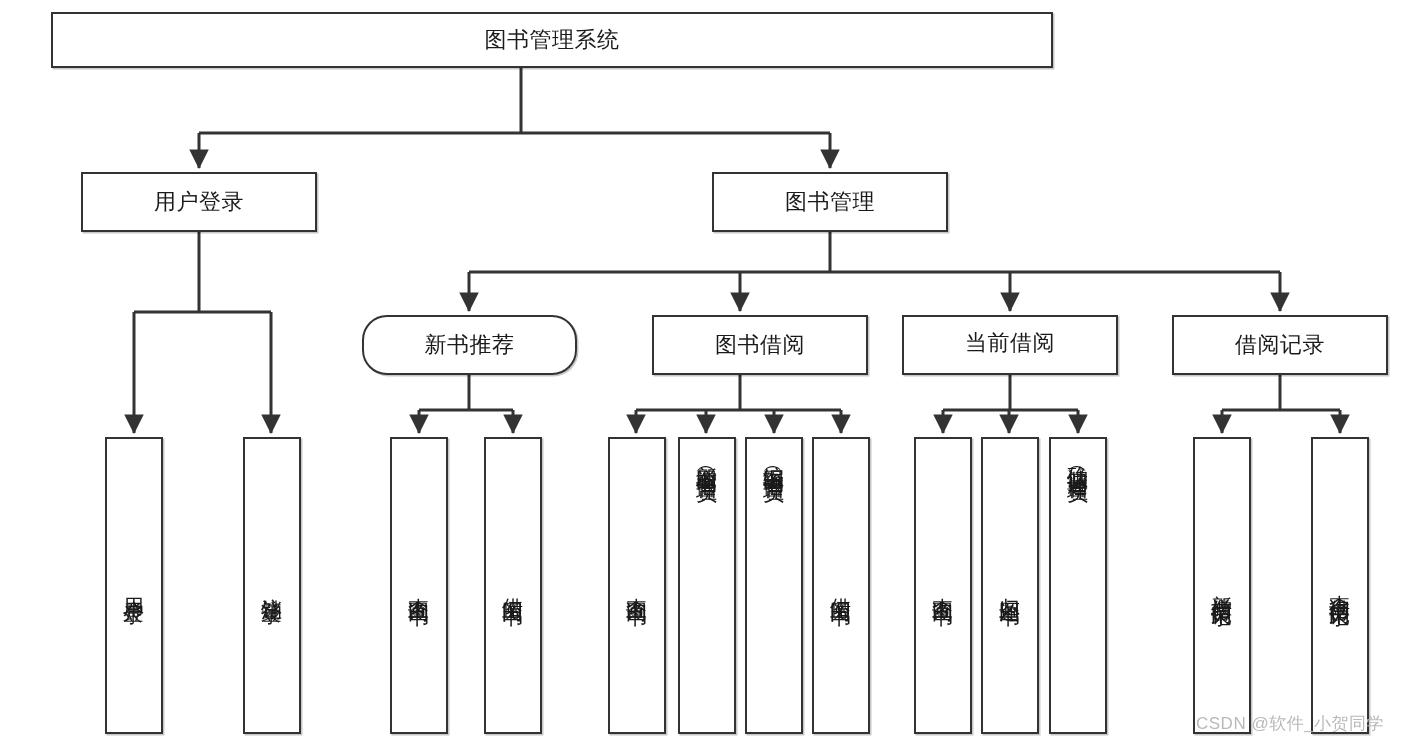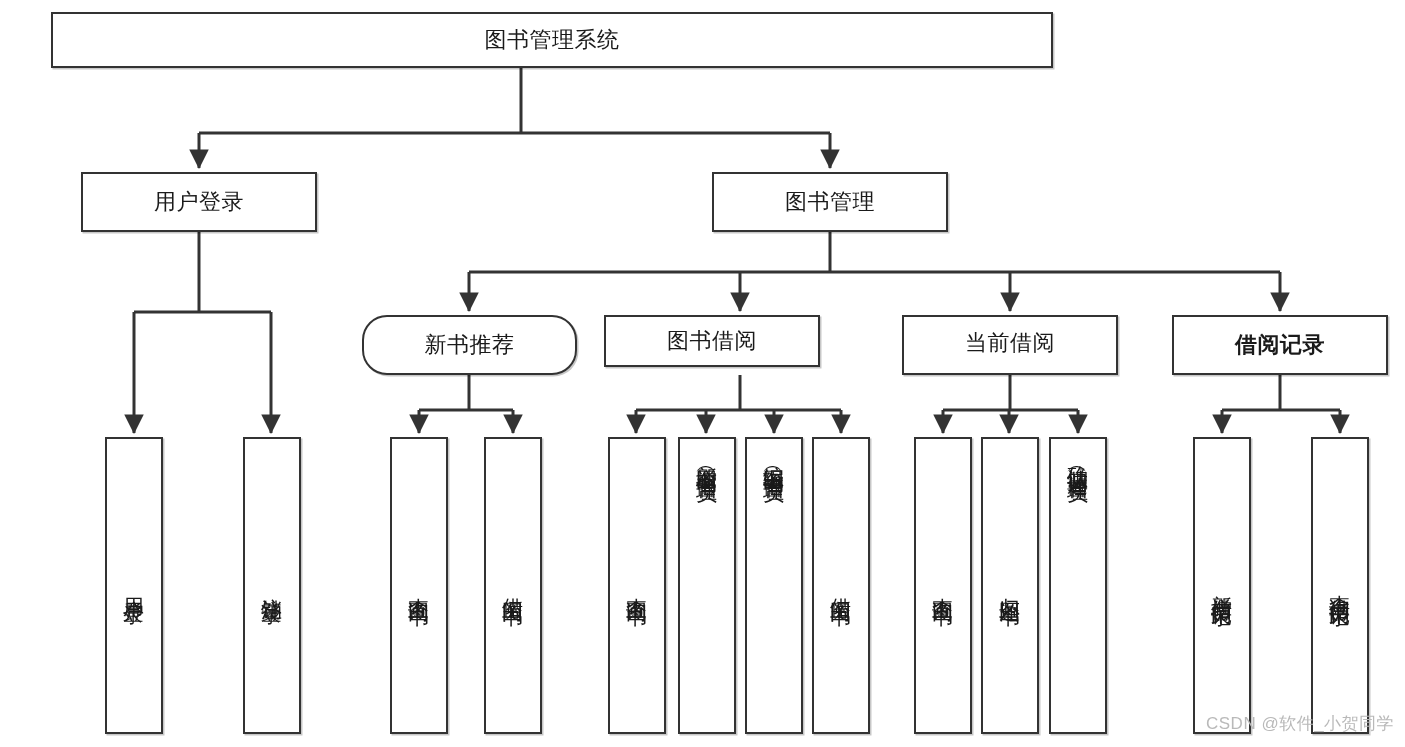--- a/index.html
+++ b/index.html
@@ -65,21 +65,20 @@
     align-items: center;
     padding-top: 0;
   }
   .watermark {
     position: absolute;
     color: #b9b9b9;
     font-size: 17px;
     letter-spacing: 0.5px;
     white-space: nowrap;
     user-select: none;
-    padding-left: 10px;
   }
 </style>
 </head>
 <body>
 
 <div id="diagram-root">
 
   <svg class="edges" viewBox="0 0 1405 747">
     <defs>
       <marker id="arrow" viewBox="0 0 10 10" refX="9.5" refY="5" markerWidth="6.5" markerHeight="6.5" orient="auto-start-reverse">
@@ -137,27 +136,27 @@
   <div class="node horizontal" style="left:81px; top:172px; width:236px; height:60px;">
     <span class="node-label">用户登录</span>
   </div>
   <div class="node horizontal" style="left:712px; top:172px; width:236px; height:60px;">
     <span class="node-label">图书管理</span>
   </div>
 
   <div class="node horizontal" style="left:362px; top:315px; width:215px; height:60px;border-radius:25px;">
     <span class="node-label">新书推荐</span>
   </div>
-  <div class="node horizontal" style="left:604px; top:315px; width:216px; height:52px;align-items:center;">
+  <div class="node horizontal" style="left:652px; top:315px; width:216px; height:60px;align-items:center;">
     <span class="node-label">图书借阅</span>
   </div>
   <div class="node horizontal" style="left:902px; top:315px; width:216px; height:60px;font-family:Liberation Mono, monospace;">
     <span class="node-label">当前借阅</span>
   </div>
-  <div class="node horizontal" style="left:1172px; top:315px; width:216px; height:60px;font-weight:bold;">
+  <div class="node horizontal" style="left:1172px; top:315px; width:216px; height:60px;">
     <span class="node-label">借阅记录</span>
   </div>
 
   <div class="node vertical centered" style="left:105px; top:437px; width:58px; height:297px;">
     <span class="node-label">用户登录</span>
   </div>
   <div class="node vertical centered" style="left:243px; top:437px; width:58px; height:297px;">
     <span class="node-label">注销登录</span>
   </div>
 

